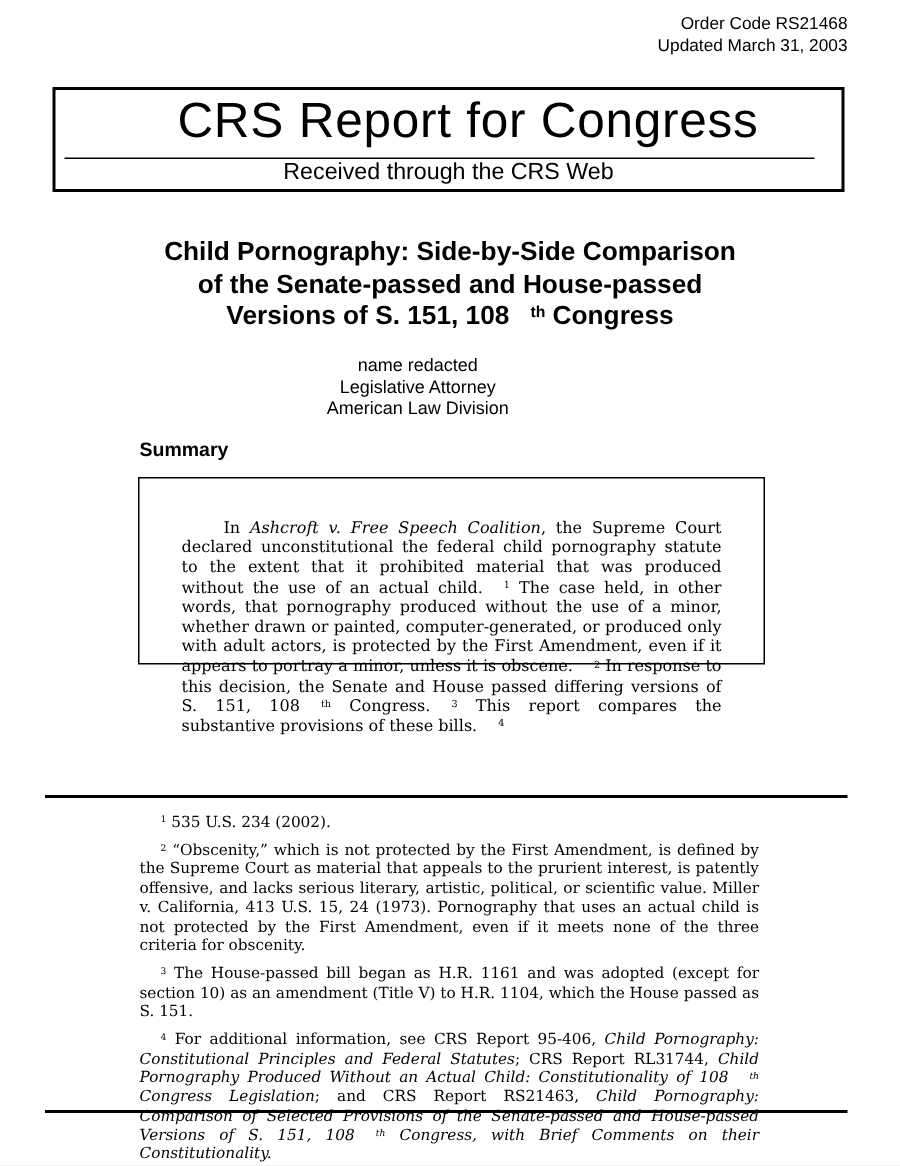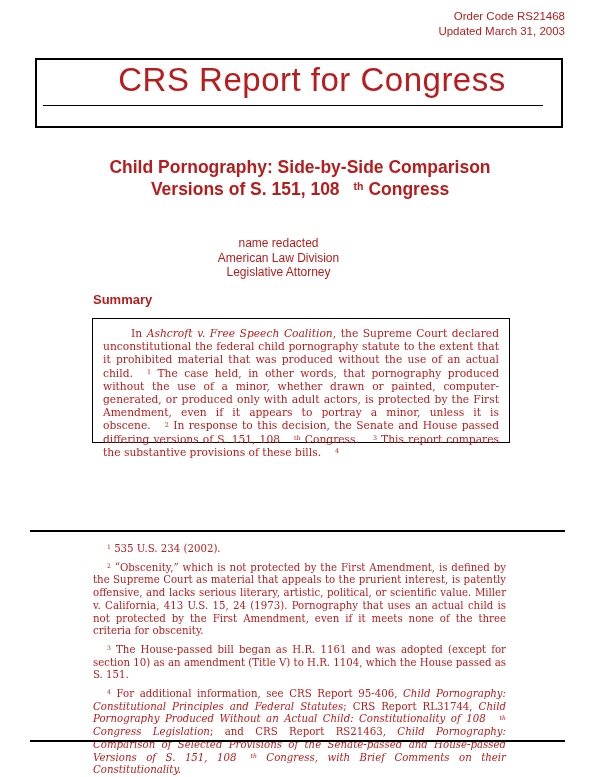--- a/index.html
+++ b/index.html
@@ -1,18 +1,18 @@
 <!DOCTYPE html>
 <html><head>
 <meta charset="utf-8">
 <style>
   html,body { margin:0; padding:0; background:#e8e8e8; }
   .page {
     position:relative; width:600px; height:777px; background:#ffffff;
-    font-family:"DejaVu Serif","Liberation Serif",serif; color:#b91c1c;
+    font-family:"DejaVu Serif","Liberation Serif",serif; color:#000000;
     margin:0 auto; overflow:hidden;text-decoration:underline;
   }
   .sans { font-family:"Liberation Sans","DejaVu Sans",sans-serif; }
 
   .order-block {
     position:absolute; top:9px; right:35px; text-align:right;
     font-size:11.5px; line-height:14.5px;
   }
 
   .crs-box {
@@ -42,21 +42,21 @@
   .summary-heading {
     position:absolute; left:93px; top:292px;
     font-weight:bold; font-size:13px;
   }
 
   .summary-box {
     position:absolute; left:92px; top:318px; width:418px; height:125px;
     border:1.5px solid #000; box-sizing:border-box; padding:8px 10px 0 10px;
   }
   .summary-box p {
-    margin:0; font-size:10.7px; line-height:13.2px;
+    margin:18px; font-size:10.7px; line-height:13.2px;
     text-align:justify; text-indent:28px;
   }
 
   .footnote-rule { position:absolute; left:30px; top:530px; width:535px; border-top:2px solid #000; }
 
   .footnotes { position:absolute; left:93px; top:543px; width:413px; }
   .footnotes p {
     margin:0 0 6px 0; font-size:10.2px; line-height:12.7px; text-align:justify;
   }
 
@@ -76,31 +76,33 @@
 <div class="page">
 
   <div class="order-block sans">
     <div>Order Code RS21468</div>
     <div>Updated March 31, 2003</div>
   </div>
 
   <div class="crs-box">
     <div class="crs-title sans">CRS Report for Congress</div>
     <div class="crs-rule"></div>
+    <div class="crs-subtitle sans">Received through the CRS Web</div>
   </div>
 
   <div class="report-title sans">
     <div><span>Child Pornography: Side-by-Side Comparison</span></div>
+    <div><span>of the Senate-passed and House-passed</span></div>
     <div><span>Versions of S. 151, 108</span><sup>th</sup><span> Congress</span></div>
   </div>
 
   <div class="author-block sans">
     <div>name redacted</div>
+    <div>Legislative Attorney</div>
     <div>American Law Division</div>
-    <div>Legislative Attorney</div>
   </div>
 
   <div class="summary-heading sans">Summary</div>
 
   <div class="summary-box">
     <p><span>In </span><span class="it">Ashcroft v. Free Speech Coalition</span><span>, the Supreme Court declared unconstitutional the federal child pornography statute to the extent that it prohibited material that was produced without the use of an actual child.</span><sup>1</sup><span> The case held, in other words, that pornography produced without the use of a minor, whether drawn or painted, computer-generated, or produced only with adult actors, is protected by the First Amendment, even if it appears to portray a minor, unless it is obscene.</span><sup>2</sup><span> In response to this decision, the Senate and House passed differing versions of S. 151, 108</span><sup>th</sup><span> Congress.</span><sup>3</sup><span> This report compares the substantive provisions of these bills.</span><sup>4</sup></p>
   </div>
 
   <div class="footnote-rule"></div>
 

